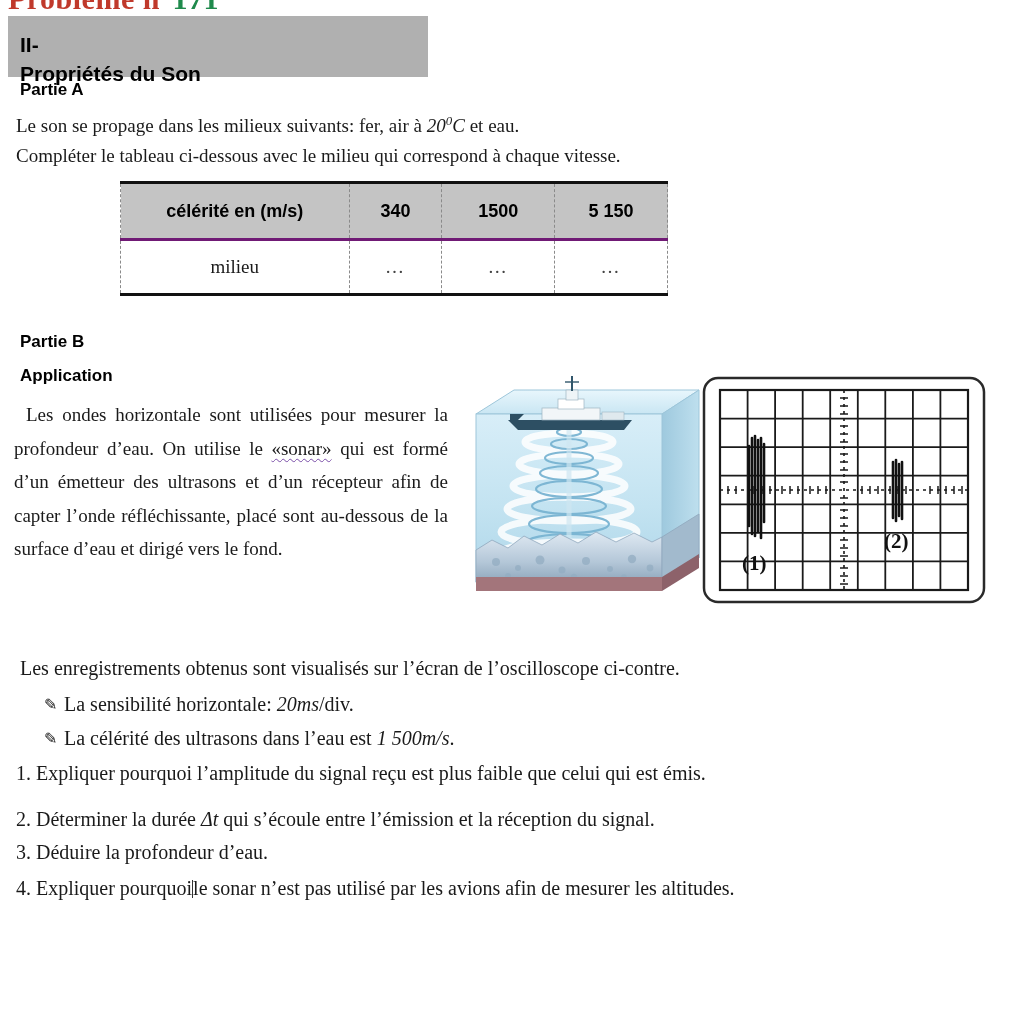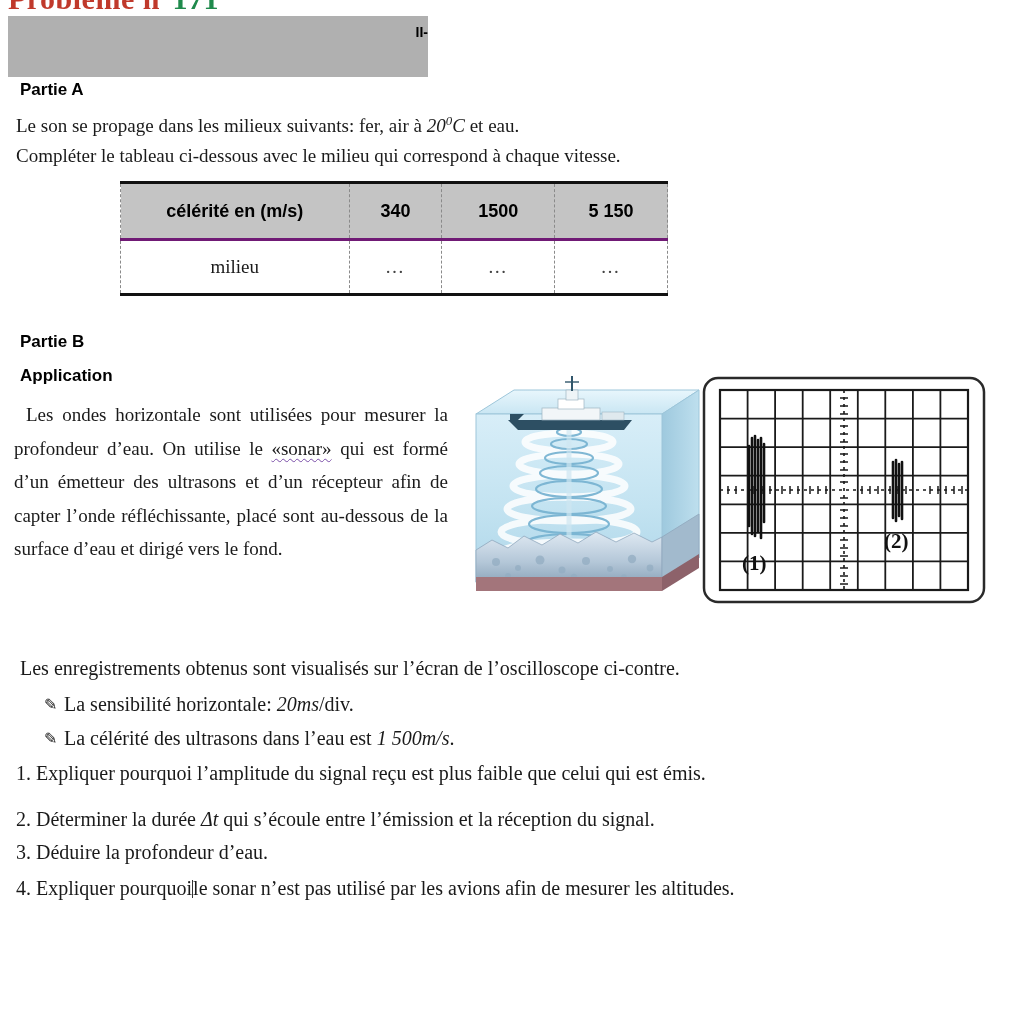--- a/index.html
+++ b/index.html
@@ -34,25 +34,24 @@
   
   #section-header {
     position: absolute;
     left: 8px;
     top: 16px;
     width: 420px;
     height: 61px;
     background: #b0b0b0;
     font-family: "Liberation Sans", sans-serif;
     font-weight: bold;
-    font-size: 14px;
+    font-size: 21px;
     color: #000000;
     box-sizing: border-box;
-    padding: 2px 0 0 12px;
-    text-align: right;
+    padding: 14px 0 0 12px;
   }
   #section-header .hdr-line { display: block; line-height: 29px; }
 
   .part-label {
     position: absolute;
     left: 20px;
     font-family: "Liberation Sans", sans-serif;
     font-weight: bold;
     font-size: 17px;
     color: #000000;
@@ -213,20 +212,21 @@
 </style>
 </head>
 <body>
 
 <div id="problem-title">
   <span class="t-red">Problème n</span><span class="t-red">°</span><span class="t-green">171</span>
 </div>
 
 <div id="section-header">
   <span class="hdr-line">II-</span>
+  <span class="hdr-line">Propriétés du Son</span>
 </div>
 
 <div class="part-label" id="part-a-label">Partie A</div>
 
 <div class="body-line" id="pa-line1">
   <span>Le son se propage dans les milieux suivants: fer, air à </span><span class="it">20</span><span class="sup it">0</span><span class="it">C</span><span> et eau.</span>
 </div>
 
 <div class="body-line" id="pa-line2">Compléter le tableau ci-dessous avec le milieu qui correspond à chaque vitesse.</div>
 

